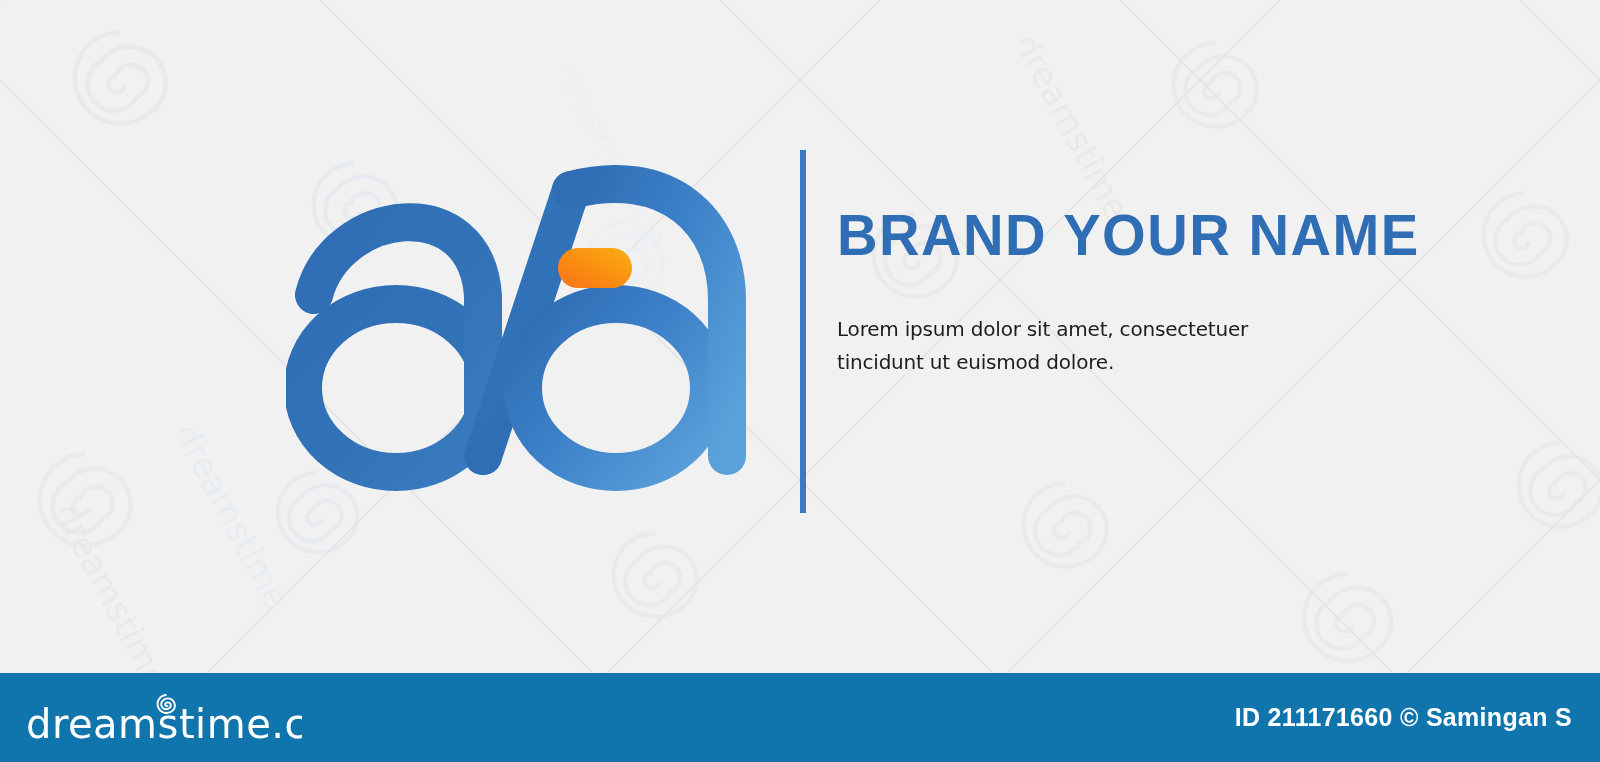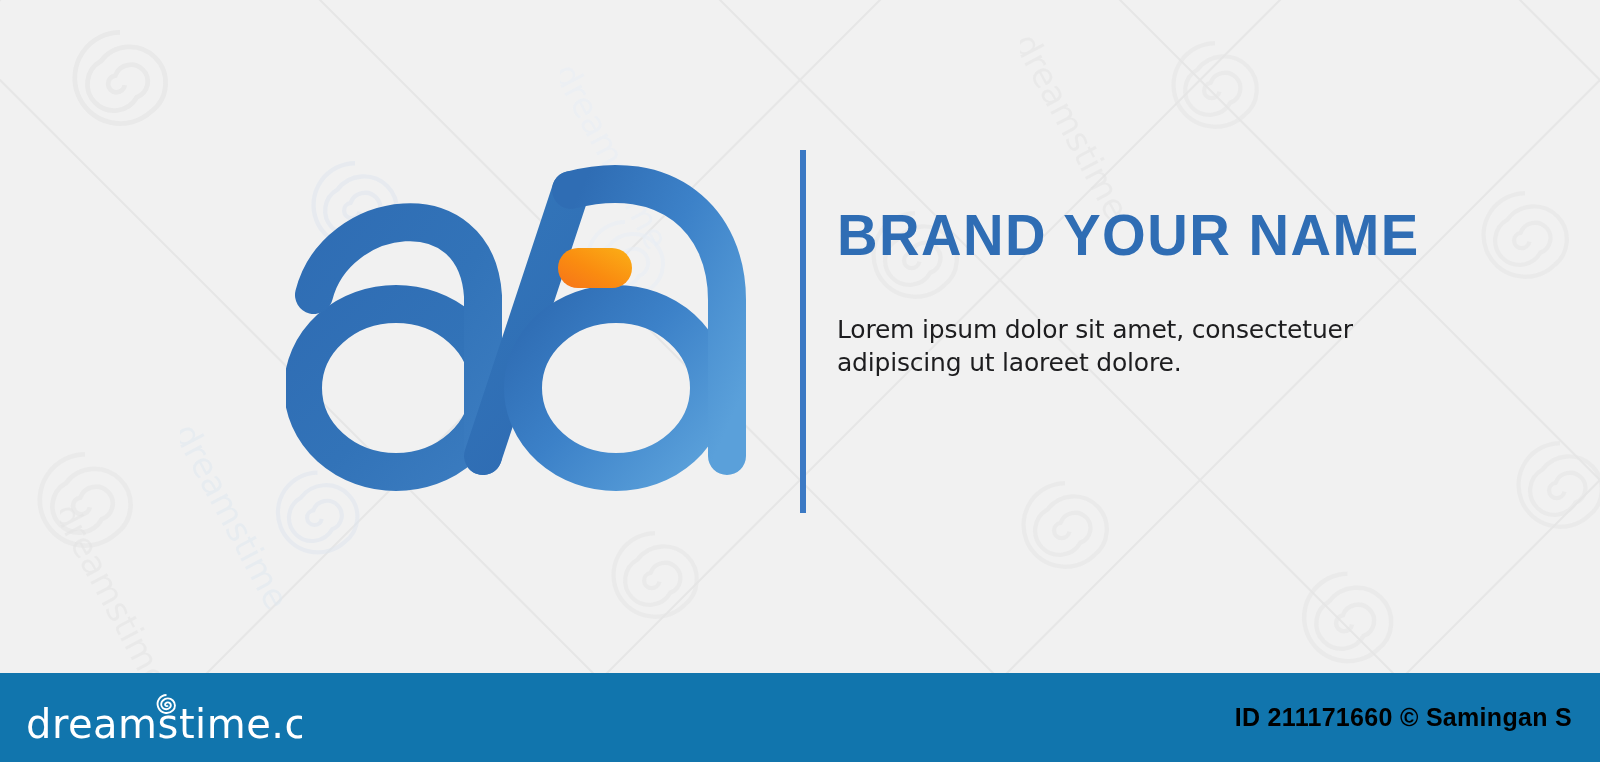--- a/index.html
+++ b/index.html
@@ -68,21 +68,21 @@
     line-height:60px;
     letter-spacing:1.5px;
     color:#2f6db4;
     white-space:nowrap;
     transform:scaleX(.985);
     transform-origin:left center;
   }
   #brand-desc {
     margin-top:48px;
     font-family:"DejaVu Sans", sans-serif;
-    font-size:25px;
+    font-size:20px;
     line-height:33px;
     color:#1d1d1f;
     letter-spacing:-0.2px;
   }
   #brand-desc .ln { display:block; white-space:nowrap; }
 
   
   #footer-bar {
     position:absolute;
     left:0; top:673px;
@@ -93,21 +93,21 @@
   #dreamstime-logo {
     position:absolute;
     left:22px; top:22px;
     height:46px;
     display:flex; align-items:center;
   }
   #footer-credit {
     position:absolute;
     right:28px; top:0; height:89px;
     display:flex; align-items:center;
-    color:#000000;
+    color:#ffffff;
     font-family:"Liberation Sans", sans-serif;
     font-weight:bold;
     font-size:25px;
     letter-spacing:.3px;
     white-space:nowrap;
   }
 </style>
 </head>
 <body>
 
@@ -242,21 +242,21 @@
 
     <rect x="272" y="88" width="74" height="40" rx="20" ry="20" fill="url(#orangeGrad)"></rect>
   </svg>
 
   <div id="divider"></div>
 
   <div id="text-block">
     <div id="brand-title">BRAND YOUR NAME</div>
     <div id="brand-desc">
       <span class="ln">Lorem ipsum dolor sit amet, consectetuer</span>
-      <span class="ln">adipiscing ut laoreet dolore.</span>
+      <span class="ln">tincidunt ut euismod dolore.</span>
     </div>
   </div>
 
   <div id="footer-bar">
 
     <div id="dreamstime-logo">
       <svg width="280" height="52" viewBox="0 0 280 52">
         <g>
           <path d="M144.5 3 a9 9 0 1 0 6.4 15.4 a7 7 0 1 0 -10 -9.9 a5 5 0 1 0 7.1 7 a3 3 0 1 0 -4.3 -4.2 a1.6 1.6 0 1 0 2.3 2.2" fill="none" stroke="#ffffff" stroke-width="1.9"></path>
         </g>

